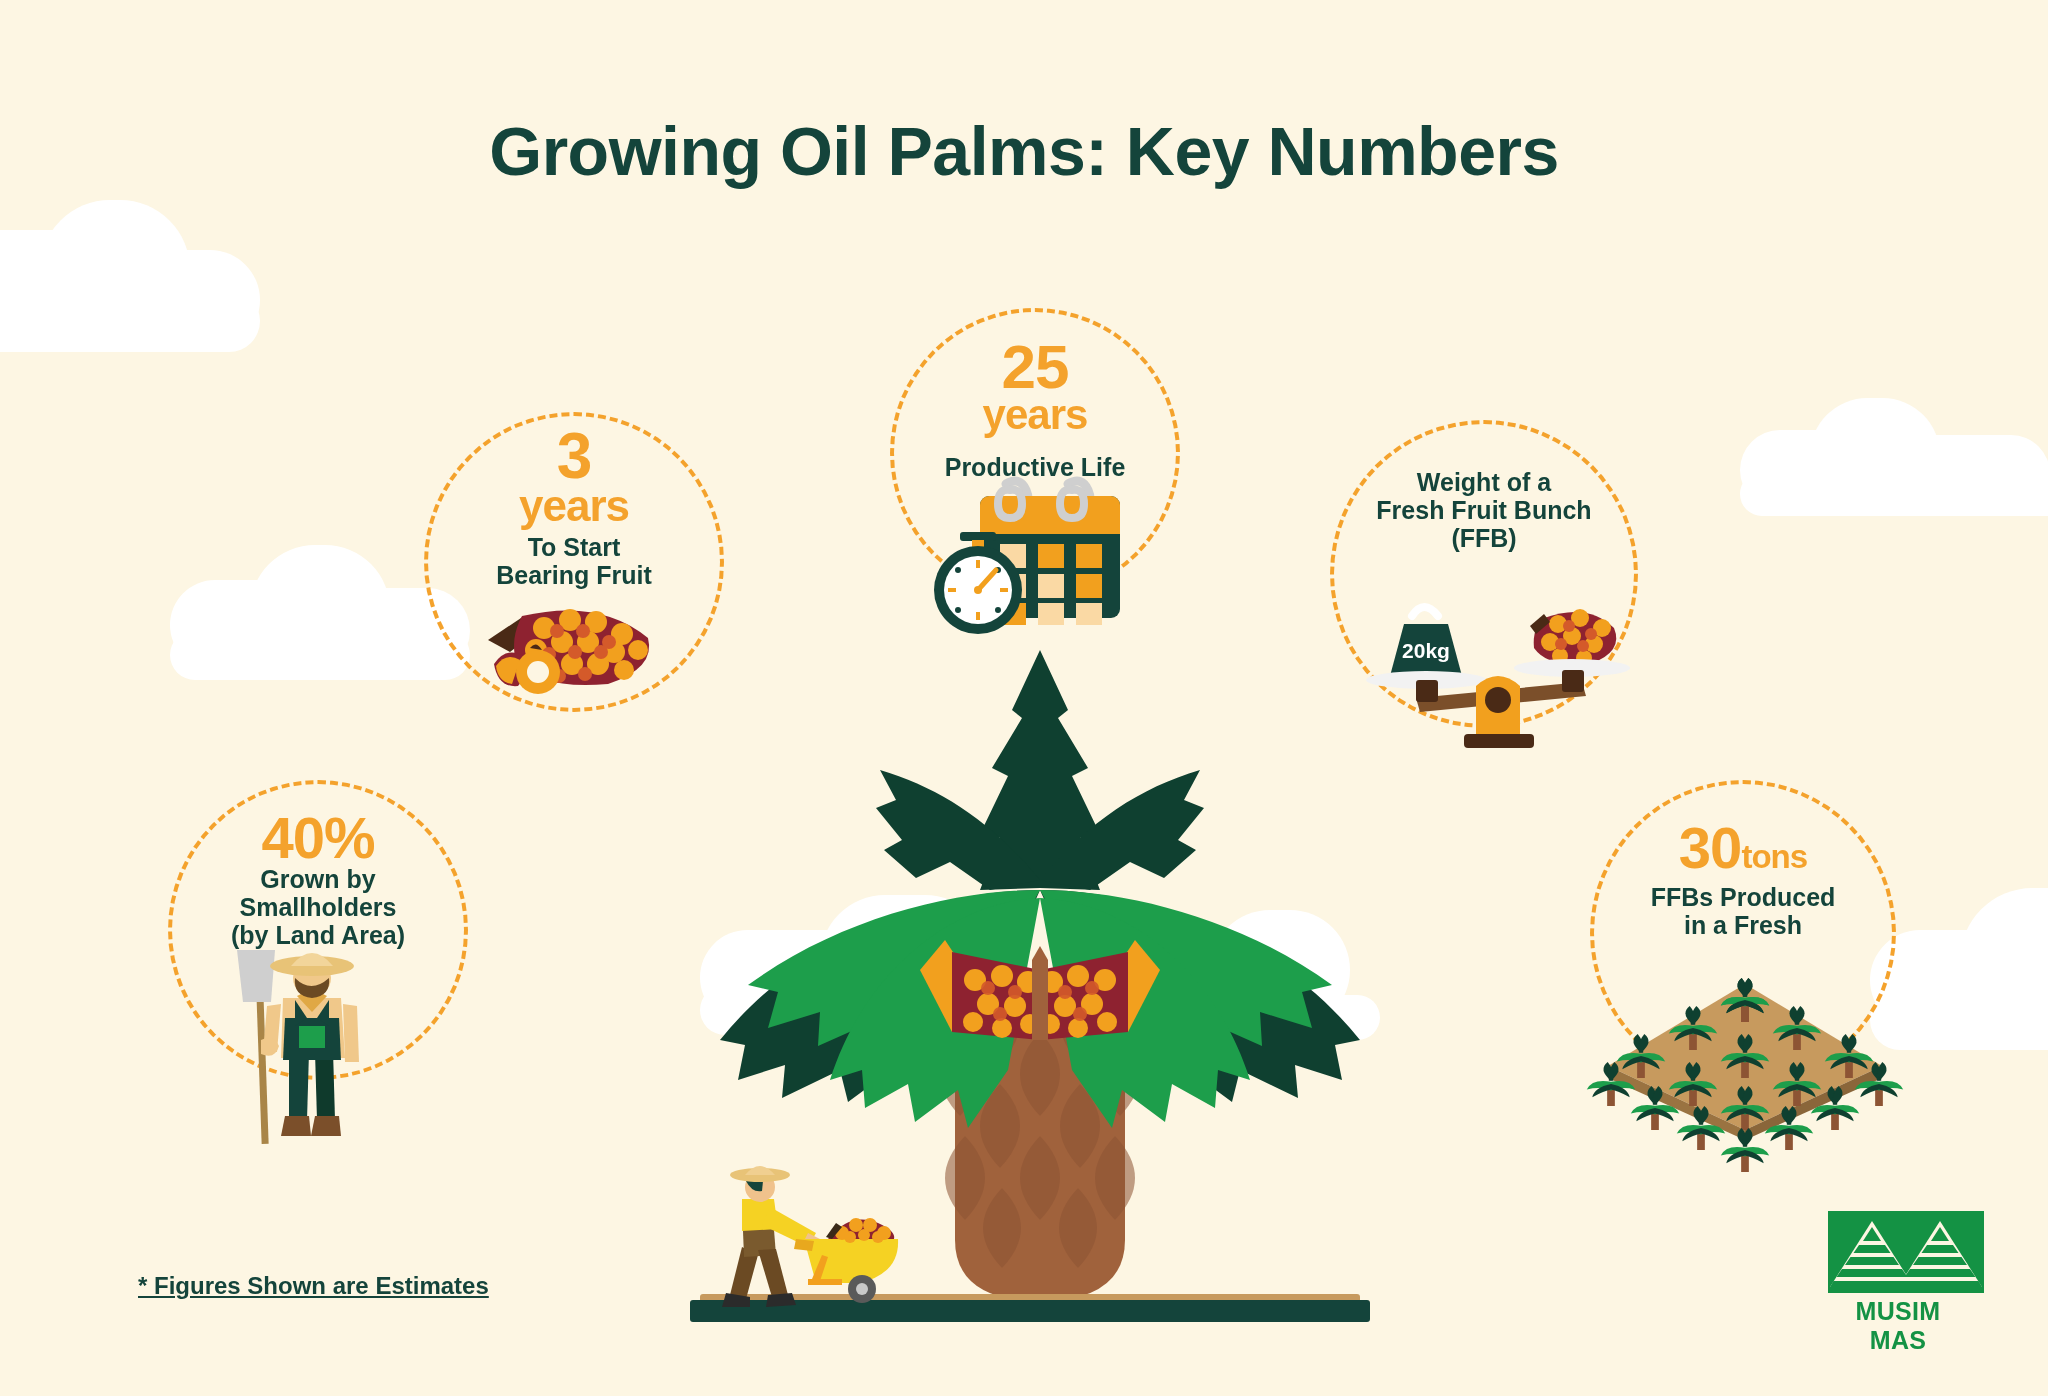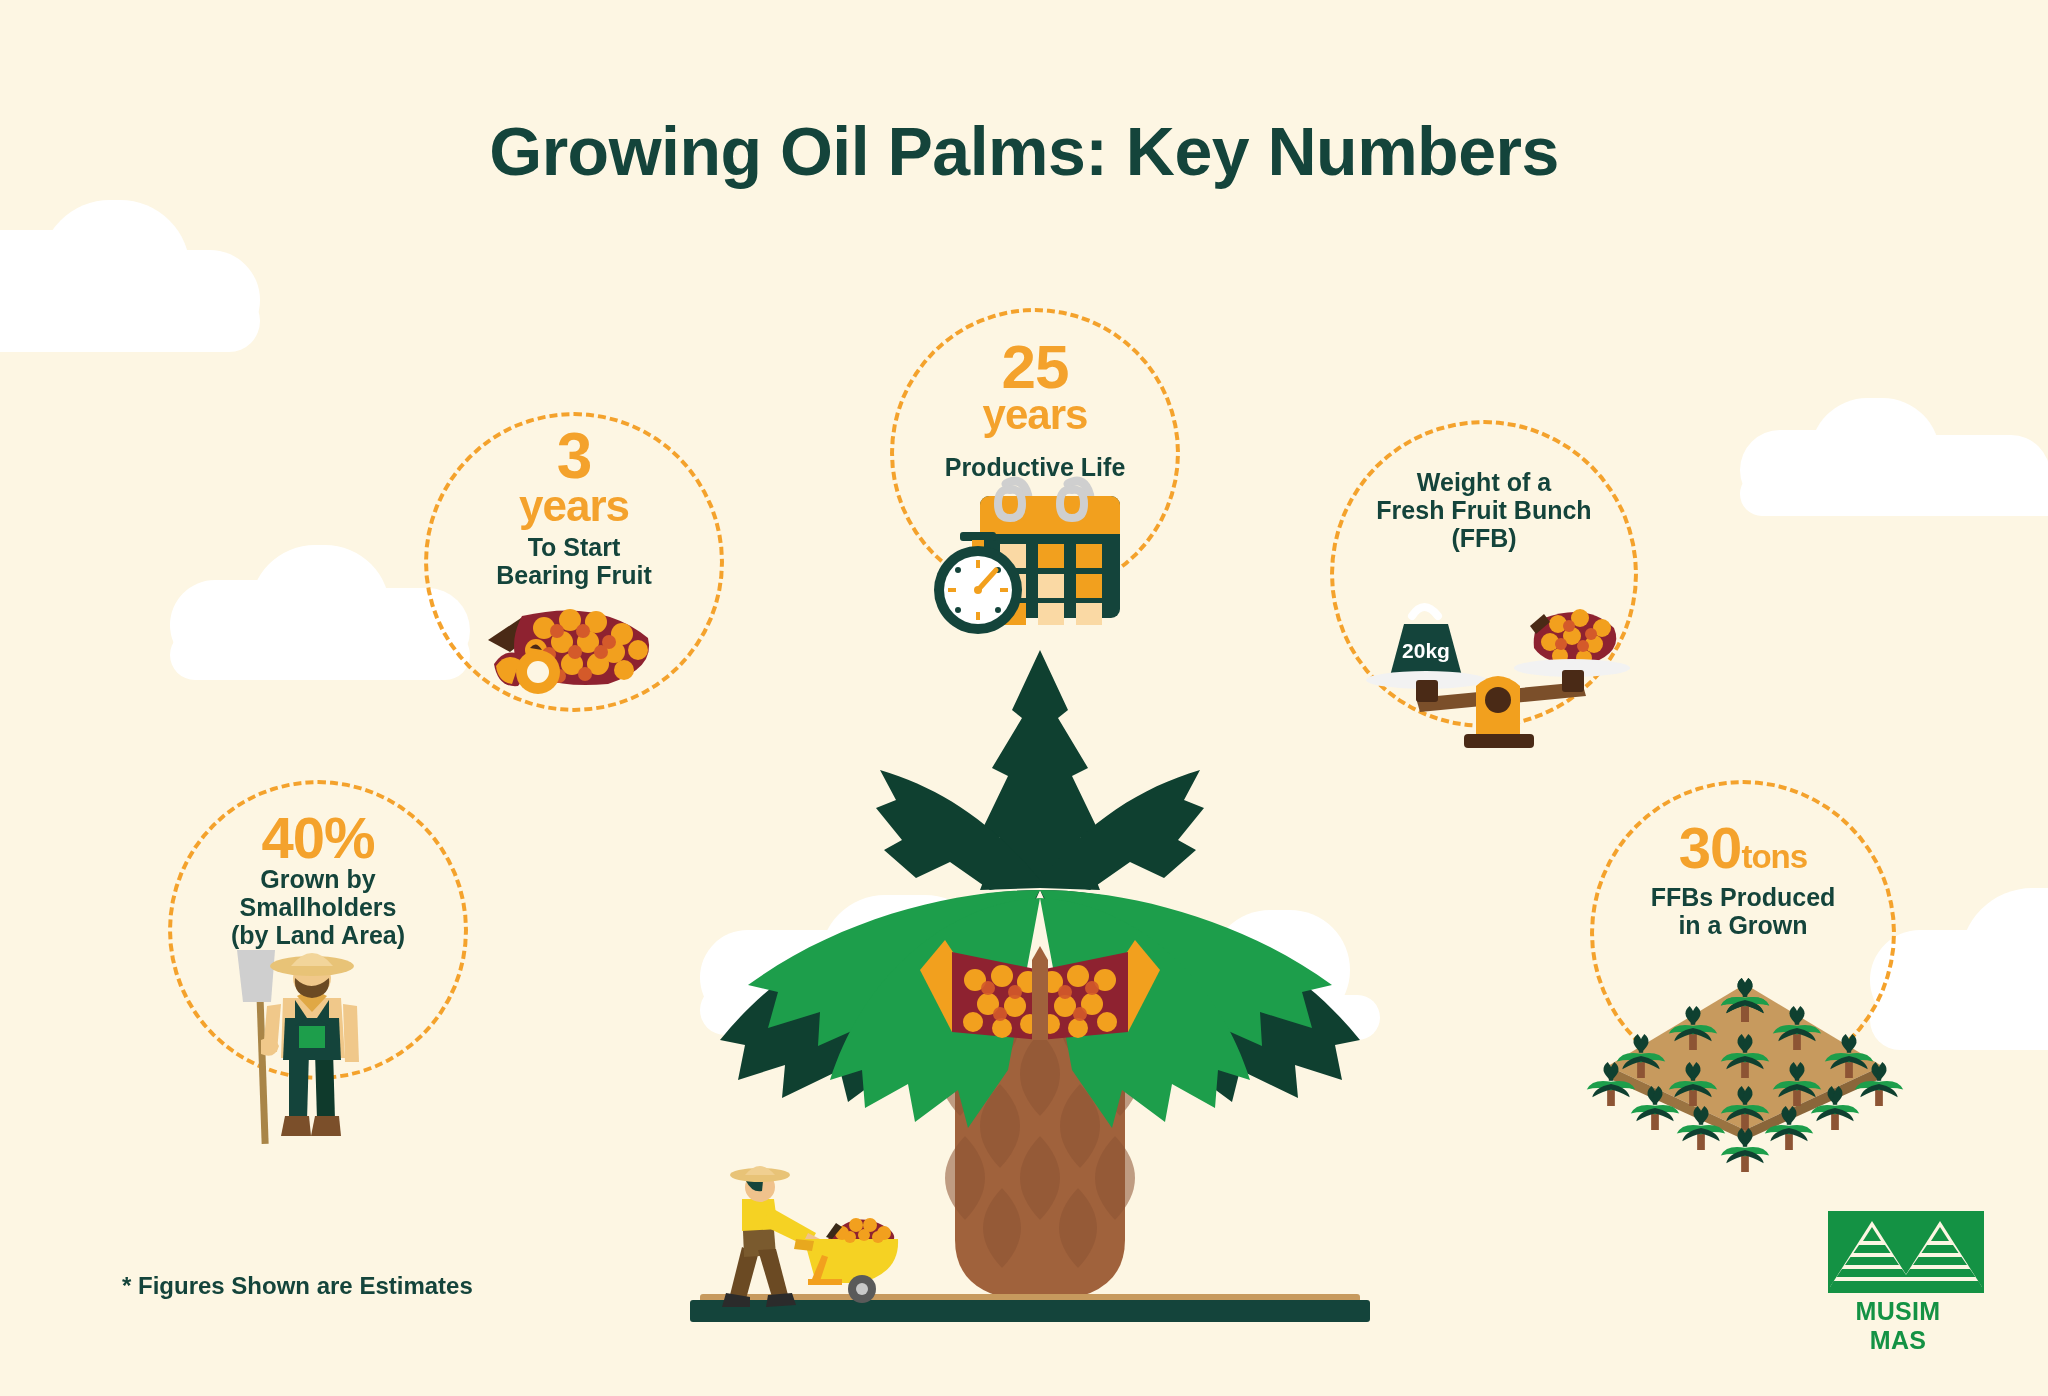--- a/index.html
+++ b/index.html
@@ -25,22 +25,22 @@
     position:absolute; border-radius:50%;
     border:4px dashed #f4a22c;
   }
   .stat-text { position:absolute; text-align:center; width:100%; }
   .big { color:#f4a22c; font-weight:bold; line-height:0.95; letter-spacing:-1px;}
   .sub { color:#14443b; font-weight:bold; line-height:1.12; }
   .unit { font-size:0.42em; vertical-align:baseline; }
 
   
   .footnote {
-    position:absolute; left:122px; top:1272px;
-    font-size:24px; font-weight:bold; color:#14443b;
+    position:absolute; left:138px; top:1272px;
+    font-size:24px; font-weight:bold; color:#14443b;text-decoration:underline;
   }
 
   
   .logo { position:absolute; left:1828px; top:1211px; width:140px; }
   .logo-mark { width:156px; height:82px; display:block; }
   .logo-text {
     margin-top:4px; text-align:center; color:#149244;
     font-weight:bold; font-size:25px; letter-spacing:0.3px;
   }
 
@@ -406,21 +406,21 @@
     </div>
   </div>
 
   <div class="stat" style="left:1590px; top:780px; width:306px; height:306px;">
     <div class="dashring" style="left:0; top:0; width:306px; height:306px;"></div>
     <div class="stat-text" style="top:40px;">
       <div class="big" style="font-size:58px;">
         <span>30</span><span style="font-size:0.57em;">tons</span>
       </div>
       <div class="sub" style="font-size:25px; margin-top:8px;">FFBs Produced</div>
-      <div class="sub" style="font-size:25px;">in a Grown</div>
+      <div class="sub" style="font-size:25px;">in a Fresh</div>
     </div>
     <div style="position:absolute; left:10px; top:190px;">
       <svg width="290" height="170" viewBox="0 0 290 170">
 
         <path d="M145 14 L282 96 L145 160 L8 96 Z" fill="#c79a5e"></path>
         <path d="M8 96 L145 160 L145 170 L8 108 Z" fill="#9a7341"></path>
         <path d="M282 96 L145 160 L145 170 L282 108 Z" fill="#8a663a"></path>
         <g>
 
           <g id="pl">

